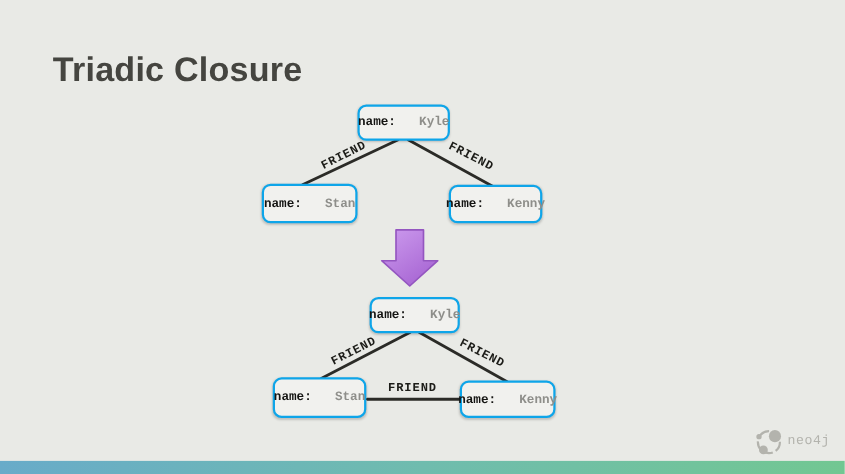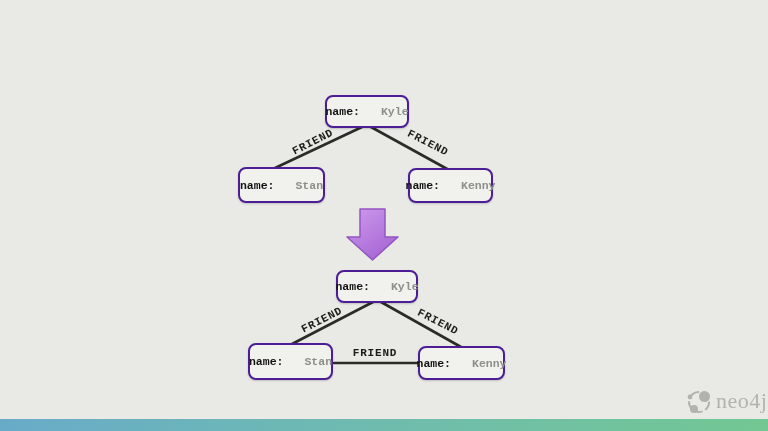--- a/index.html
+++ b/index.html
@@ -27,21 +27,21 @@
   svg.overlay {
     position: absolute;
     left: 0; top: 0;
     width: 768px; height: 431px;
     pointer-events: none;
   }
   .node {
     position: absolute;
     box-sizing: border-box;
     background: #f1f1ee;
-    border: 2px solid #4c1d95;
+    border: 2px solid #0ea5e9;
     border-radius: 8px;
     display: flex;
     align-items: center;
     justify-content: center;
     gap: 21px;
     font-family: "Liberation Mono", monospace;
     font-size: 11.5px;
     box-shadow: 0 1px 2px rgba(0,0,0,0.18);
     white-space: nowrap;
   }
@@ -64,31 +64,32 @@
     background: linear-gradient(90deg, #68abc9 0%, #6fbcae 50%, #72c792 100%);
   }
   .logo {
     position: absolute;
     left: 686px; top: 385px;
     display: flex;
     align-items: center;
     gap: 2px;
   }
   .logo-text {
-    font-family: Liberation Serif, serif;
-    font-size: 22px;
+    font-family: Liberation Mono, monospace;
+    font-size: 12px;
     color: #b3b3ad;
     letter-spacing: 0.5px;
   }
 </style>
 </head>
 <body>
 
 <div class="slide">
 
+  <h1 class="title">Triadic Closure</h1>
 
   <svg class="overlay" viewBox="0 0 768 431">
     <defs>
       <linearGradient id="arrowGrad" x1="0%" y1="0%" x2="70%" y2="100%">
         <stop offset="0%" stop-color="#cd9cee"></stop>
         <stop offset="100%" stop-color="#a765d3"></stop>
       </linearGradient>
     </defs>
 
     <g stroke="#2b2b27" stroke-width="2.6" stroke-linecap="round">

